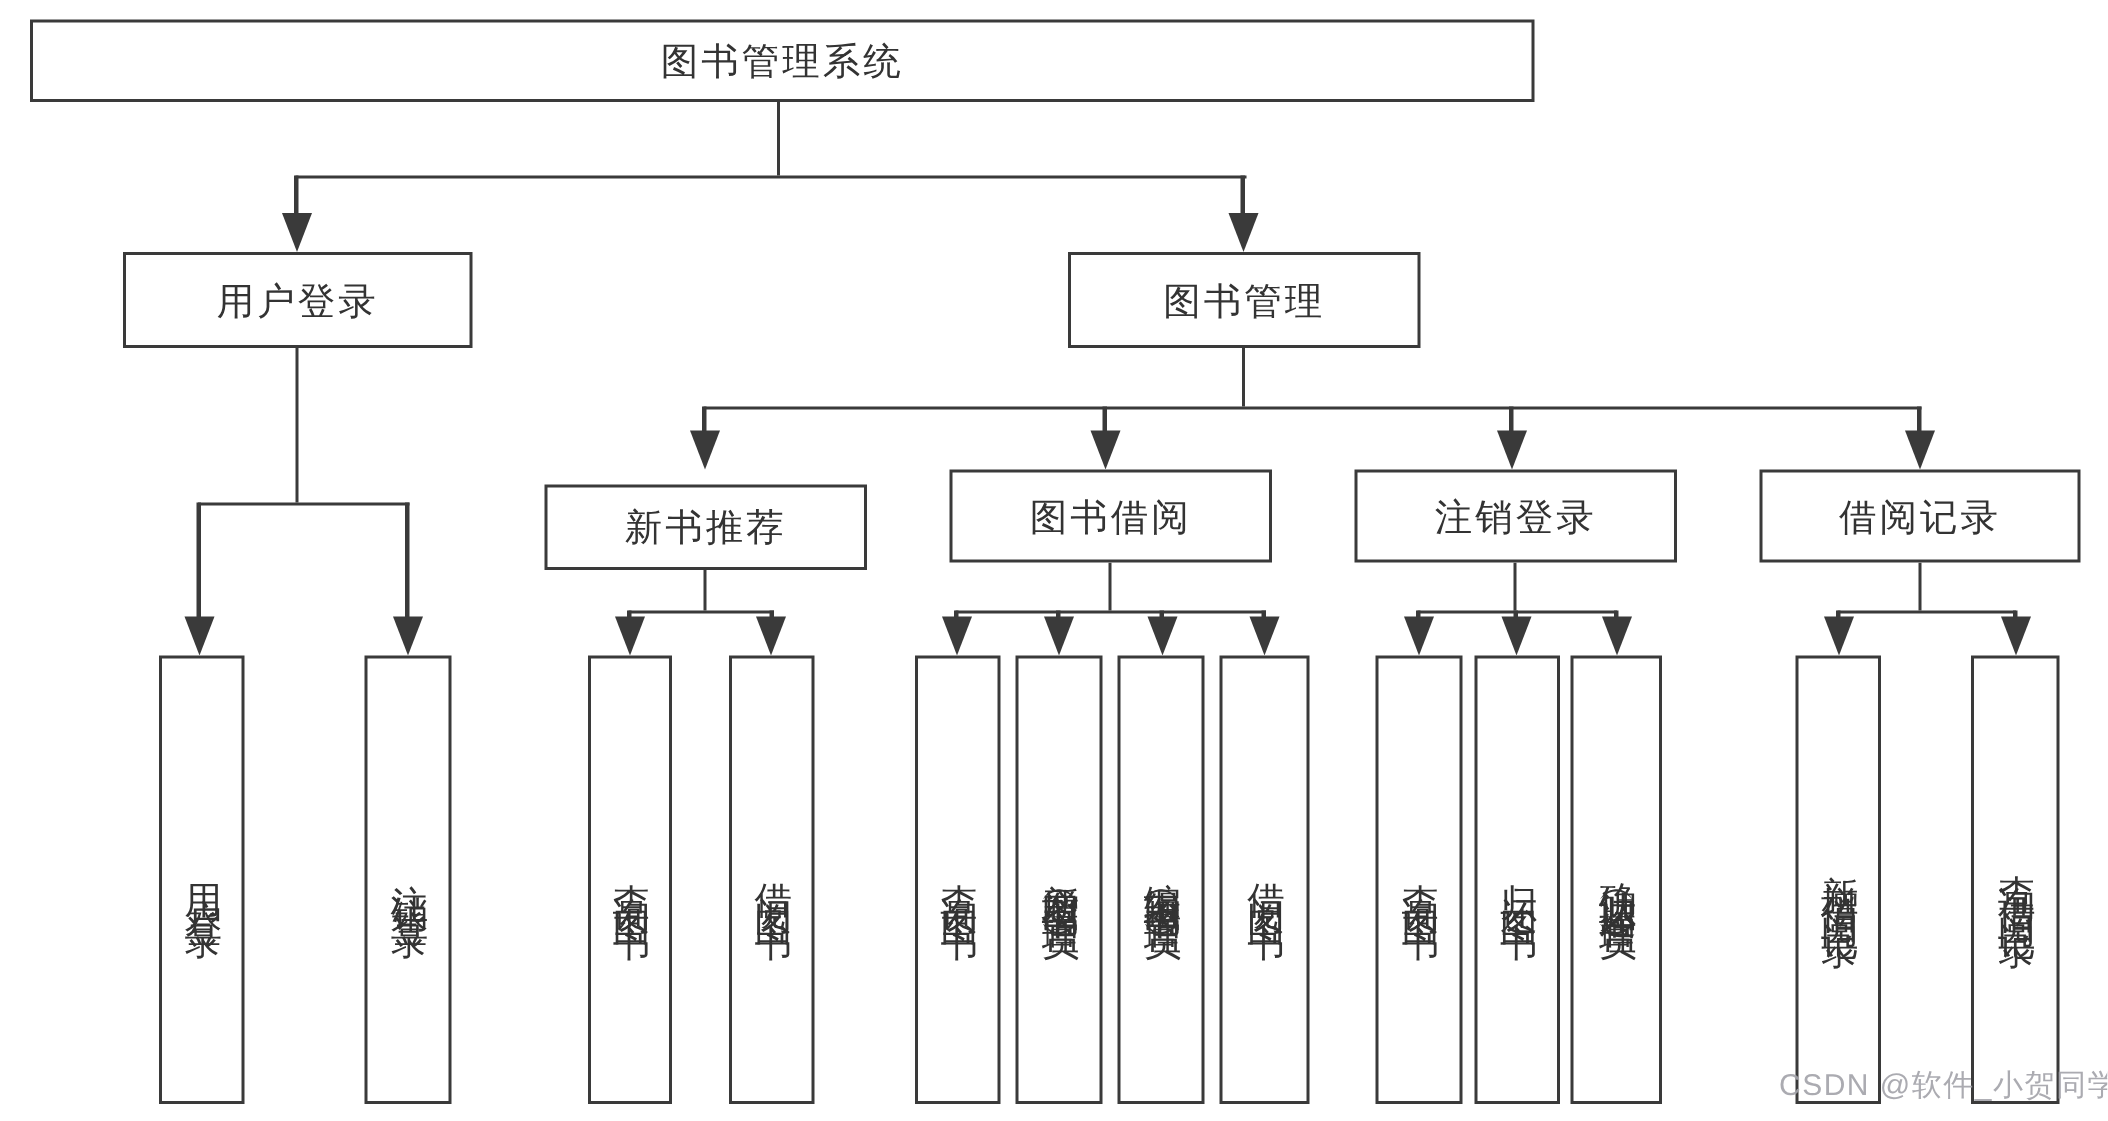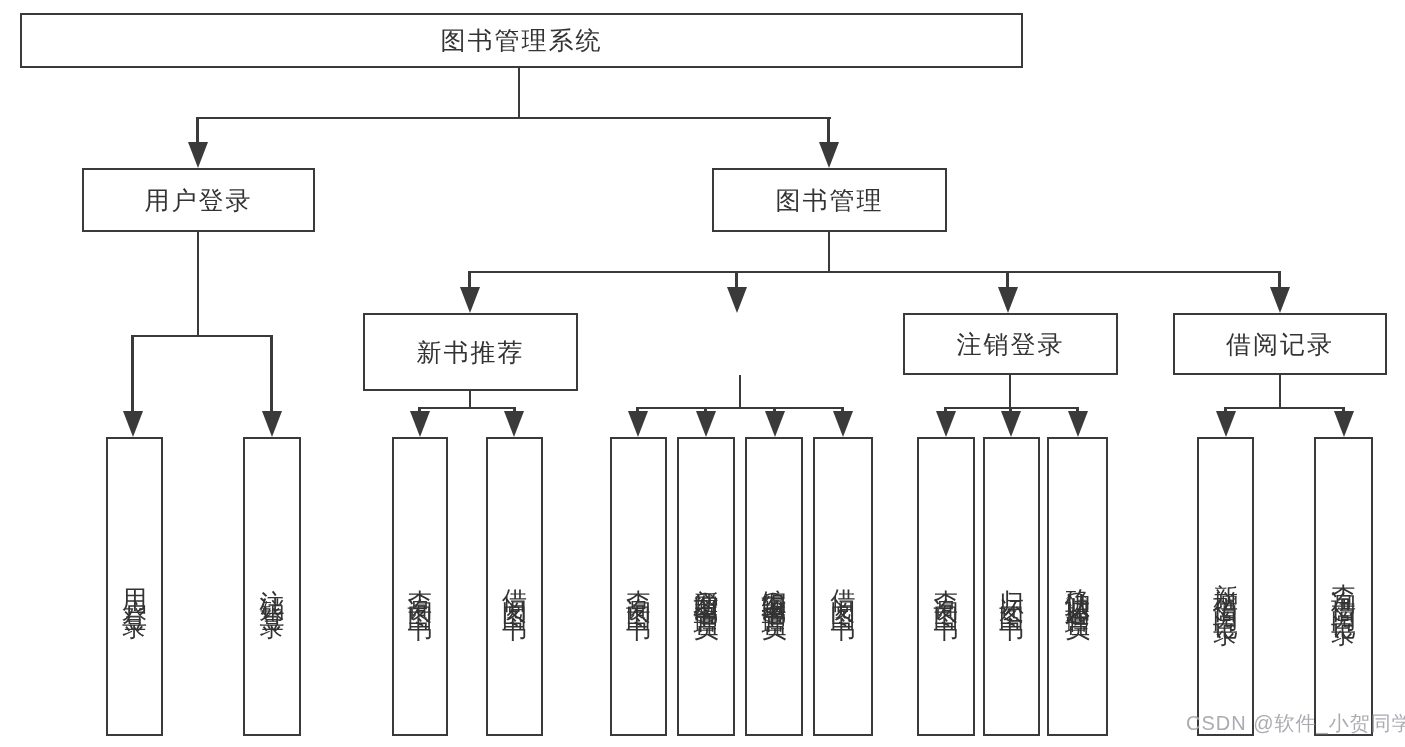--- a/index.html
+++ b/index.html
@@ -66,21 +66,22 @@
   <div class="hl" style="left:469px;top:271px;width:812px"></div>
   <div class="st" style="left:468px;top:271px;height:18px"></div>
   <div class="arw" style="left:460px;top:287px"></div>
   <div class="st" style="left:735px;top:271px;height:18px"></div>
   <div class="arw" style="left:727px;top:287px"></div>
   <div class="st" style="left:1006px;top:271px;height:18px"></div>
   <div class="arw" style="left:998px;top:287px"></div>
   <div class="st" style="left:1278px;top:271px;height:18px"></div>
   <div class="arw" style="left:1270px;top:287px"></div>
 
-  <div class="hbox" style="left:363px;top:313px;width:215px;height:78px">新书推荐</div>
+  <div class="hbox" style="left:363px;top:323px;width:215px;height:57px">新书推荐</div>
+  <div class="hbox" style="left:633px;top:313px;width:215px;height:62px">图书借阅</div>
   <div class="hbox" style="left:903px;top:313px;width:215px;height:62px">注销登录</div>
   <div class="hbox" style="left:1173px;top:313px;width:214px;height:62px">借阅记录</div>
 
   <div class="vl" style="left:469px;top:375px;height:32px"></div>
   <div class="hl" style="left:419px;top:407px;width:97px"></div>
   <div class="st" style="left:418px;top:407px;height:8px"></div>
   <div class="arw" style="left:410px;top:411px"></div>
   <div class="st" style="left:513px;top:407px;height:8px"></div>
   <div class="arw" style="left:504px;top:411px"></div>
 

